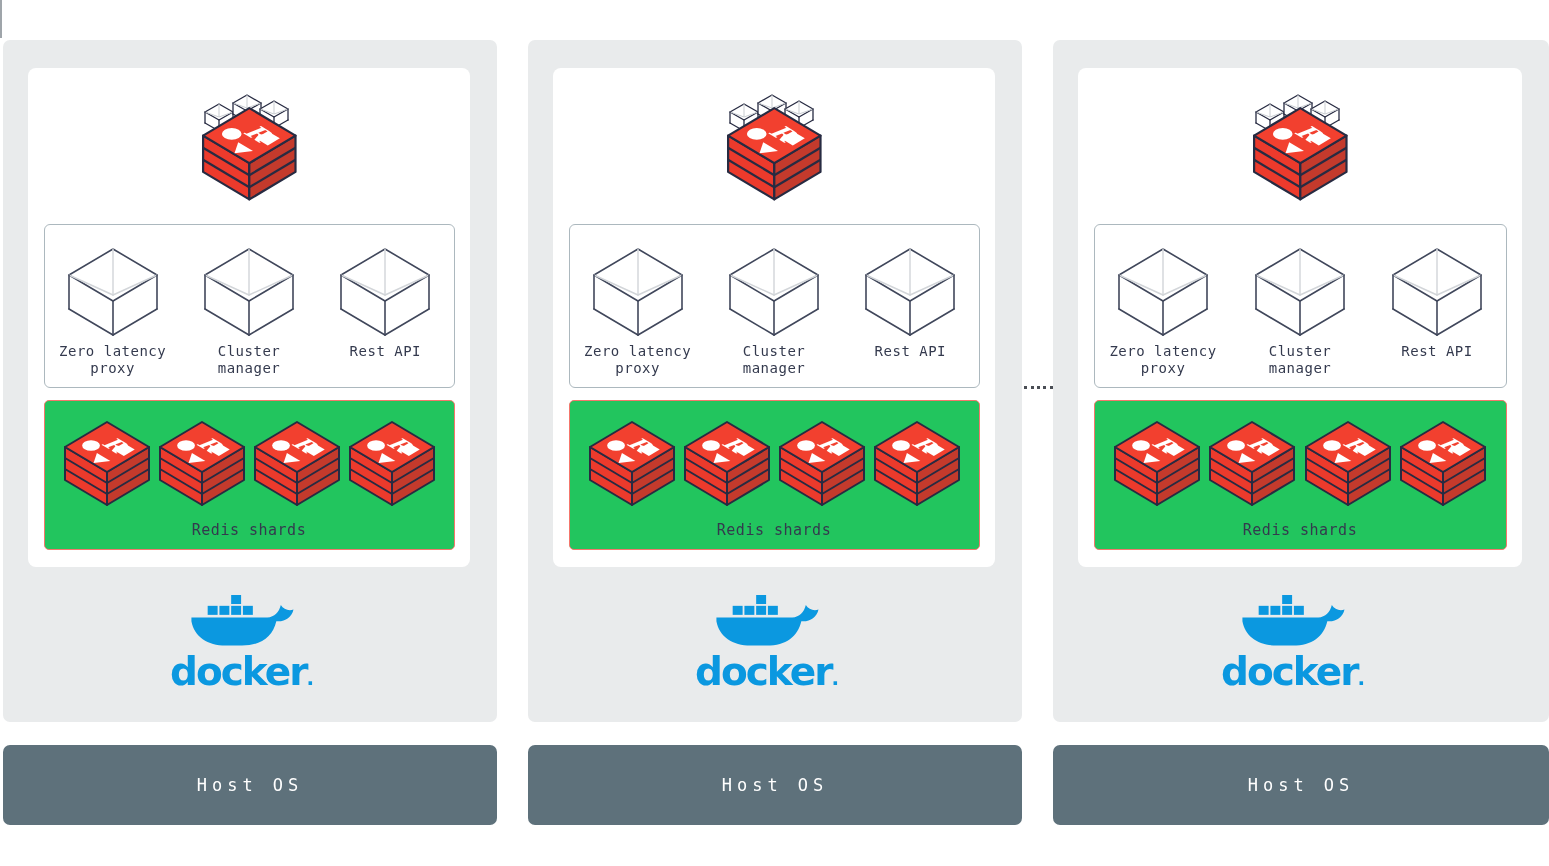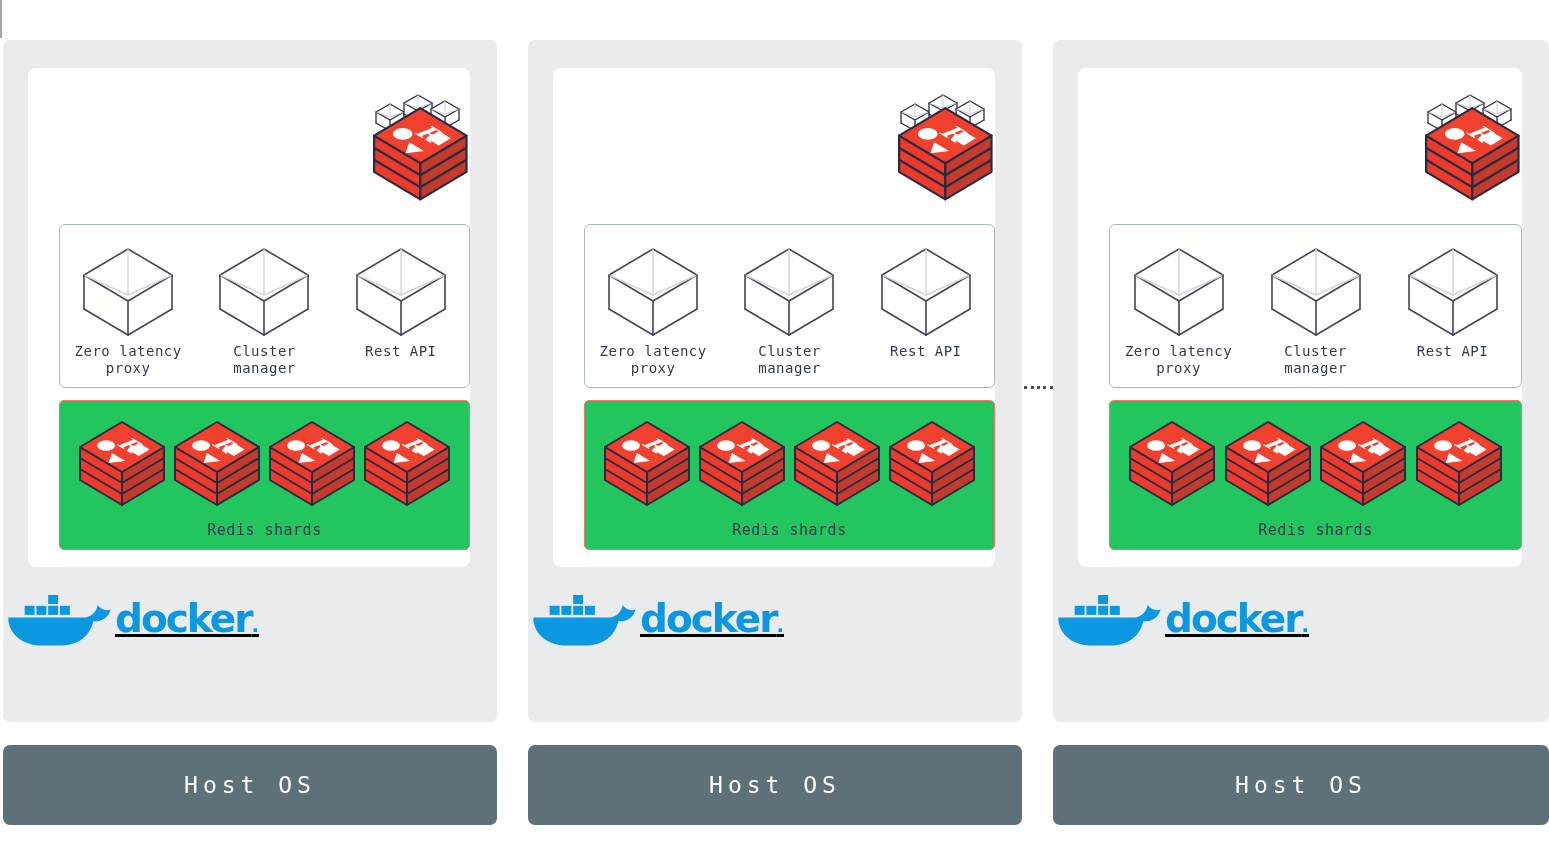--- a/index.html
+++ b/index.html
@@ -7,48 +7,48 @@
     width:1549px;height:866px;background:#FFFFFF;position:relative;overflow:hidden;
     font-family:"DejaVu Sans Mono","Liberation Mono",monospace;
   }
   .edge-line{position:absolute;left:0;top:0;width:2px;height:38px;background:#9FA5AA;}
   .nodes-row{position:absolute;left:3px;top:0;width:1546px;display:flex;gap:31px;}
   .node-column{position:relative;width:494px;height:866px;flex:0 0 auto;}
   .node-column:last-child{width:496px;}
   .node-panel{position:absolute;top:40px;left:0;right:0;height:682px;background:#E9EBEC;border-radius:7px;}
   .node-card{
     position:absolute;top:28px;left:25px;right:27px;height:499px;background:#FFFFFF;border-radius:8px;
-    display:flex;flex-direction:column;align-items:flex-end;
+    display:flex;flex-direction:column;align-items:center;
   }
   .cluster-logo{margin-top:26px;flex:0 0 auto;}
   .components-box{
     margin-top:22px;width:calc(100% - 31px);height:164px;box-sizing:border-box;
     border:1px solid #ACB8BE;border-radius:6px;background:#FFFFFF;
     display:flex;justify-content:space-around;
   }
   .component-item{display:flex;flex-direction:column;align-items:center;width:138px;}
   .component-item svg{margin-top:23px;}
   .component-label{margin-top:7px;font-size:14px;line-height:17px;color:#343A4E;text-align:center;letter-spacing:0.5px;white-space:nowrap;}
   .shards-box{
     margin-top:12px;width:calc(100% - 31px);height:150px;box-sizing:border-box;
     border:1px solid #F4766C;border-radius:5px;background:#22c55e;
   }
   .shards-row{display:flex;justify-content:space-between;padding:0 19px;margin-top:20px;}
   .shards-label{margin-top:14px;text-align:center;font-size:15px;color:#343A4E;letter-spacing:0.5px;}
-  .docker-logo{position:absolute;top:553px;left:0;right:16px;display:flex;flex-direction:row;align-items:center;text-decoration:underline;}
+  .docker-logo{position:absolute;top:553px;left:0;right:16px;display:flex;flex-direction:column;align-items:center;}
   .docker-wordmark{
     font-family:"DejaVu Sans","Liberation Sans",sans-serif;font-weight:bold;
     font-size:39px;line-height:42px;color:#0B98E0;letter-spacing:-2px;margin-top:-2px;
   }
   .tm-dot{font-size:20px;letter-spacing:0;}
   .host-bar{
     position:absolute;top:745px;left:0;right:0;height:80px;background:#5E717B;border-radius:7px;
     display:flex;align-items:center;justify-content:center;
   }
-  .host-label{color:#FFFFFF;font-size:23px;letter-spacing:5px;}
+  .host-label{color:#FFFFFF;font-size:17px;letter-spacing:5px;}
   .continuation-dots{position:absolute;left:1024px;top:386px;width:29px;height:0;border-top:3px dotted #4A4E55;}
   .defs-svg{position:absolute;width:0;height:0;}
 </style>
 </head>
 <body>
 
 <svg class="defs-svg" aria-hidden="true">
   <defs>
 
     <g id="sym-wire-box">

